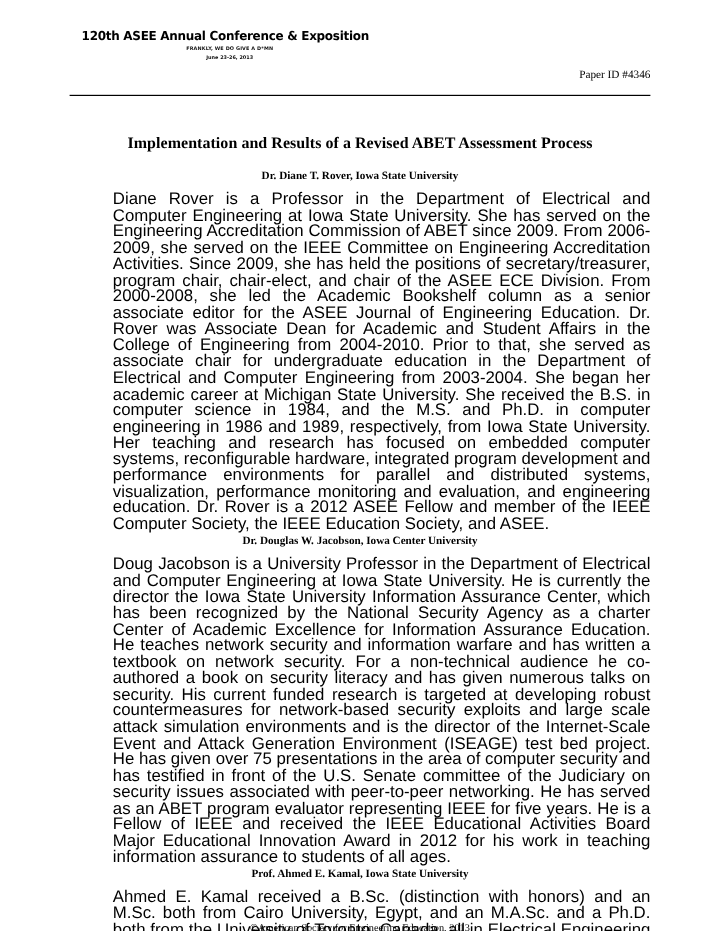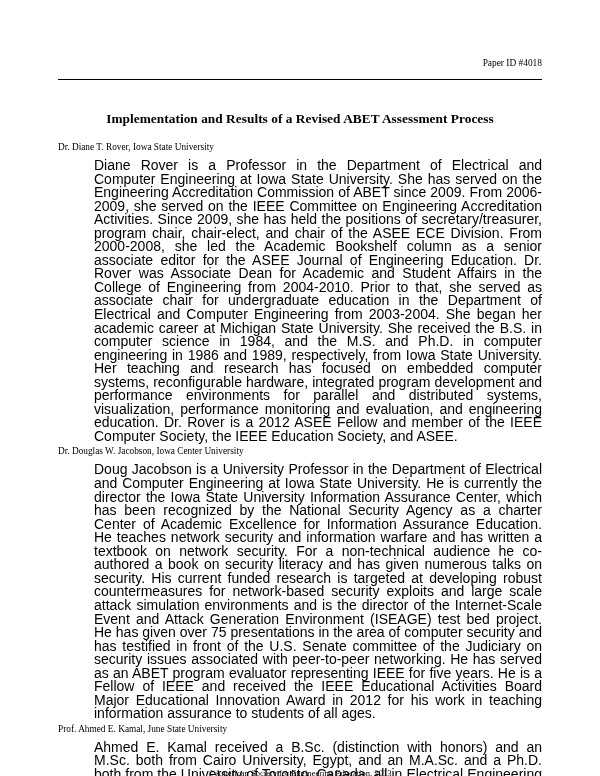--- a/index.html
+++ b/index.html
@@ -106,24 +106,25 @@
     font-weight: bold;
     font-size: 13.3px;
     text-align: center;
     line-height: 17px;
     margin: 0 0 14px 0;
     letter-spacing: 0.05px;
   }
 
   .author-name {
     font-family: "Liberation Serif", serif;
-    font-weight: normal;
+    font-weight: bold;
     font-size: 9.3px;
     margin: 0 0 6px 0;
     line-height: 12px;
+    text-align: center;
   }
 
   .bio {
     font-family: Liberation Sans, sans-serif;
     font-size: 14px;
     line-height: 13.55px;
     text-align: justify;
     text-justify: inter-word;
     margin: 0 0 13px 0;
     padding-left: 36px;
@@ -149,42 +150,47 @@
   }
 </style>
 </head>
 <body>
 
 <div class="page">
 
   <div class="header">
 
 
+    <div class="conf-block">
+      <div class="conf-title">120th ASEE Annual Conference &amp; Exposition</div>
+      <div class="conf-tagline">FRANKLY, WE DO GIVE A D*MN</div>
+      <div class="conf-dates">June 23-26, 2013</div>
+    </div>
 
-    <div class="paper-id">Paper ID #4018</div>
+    <div class="paper-id">Paper ID #4346</div>
   </div>
 
   <hr class="rule">
 
   <div class="content">
 
     <h1 class="doc-title">Implementation and Results of a Revised ABET Assessment Process</h1>
 
     <div class="author-block">
       <div class="author-name">Dr. Diane T. Rover, Iowa State University</div>
       <p class="bio">Diane Rover is a Professor in the Department of Electrical and Computer Engineering at Iowa State University. She has served on the Engineering Accreditation Commission of ABET since 2009. From 2006-2009, she served on the IEEE Committee on Engineering Accreditation Activities. Since 2009, she has held the positions of secretary/treasurer, program chair, chair-elect, and chair of the ASEE ECE Division. From 2000-2008, she led the Academic Bookshelf column as a senior associate editor for the ASEE Journal of Engineering Education. Dr. Rover was Associate Dean for Academic and Student Affairs in the College of Engineering from 2004-2010. Prior to that, she served as associate chair for undergraduate education in the Department of Electrical and Computer Engineering from 2003-2004. She began her academic career at Michigan State University. She received the B.S. in computer science in 1984, and the M.S. and Ph.D. in computer engineering in 1986 and 1989, respectively, from Iowa State University. Her teaching and research has focused on embedded computer systems, reconfigurable hardware, integrated program development and performance environments for parallel and distributed systems, visualization, performance monitoring and evaluation, and engineering education. Dr. Rover is a 2012 ASEE Fellow and member of the IEEE Computer Society, the IEEE Education Society, and ASEE.</p>
     </div>
 
     <div class="author-block">
       <div class="author-name">Dr. Douglas W. Jacobson, Iowa Center University</div>
       <p class="bio">Doug Jacobson is a University Professor in the Department of Electrical and Computer Engineering at Iowa State University. He is currently the director the Iowa State University Information Assurance Center, which has been recognized by the National Security Agency as a charter Center of Academic Excellence for Information Assurance Education. He teaches network security and information warfare and has written a textbook on network security. For a non-technical audience he co-authored a book on security literacy and has given numerous talks on security. His current funded research is targeted at developing robust countermeasures for network-based security exploits and large scale attack simulation environments and is the director of the Internet-Scale Event and Attack Generation Environment (ISEAGE) test bed project. He has given over 75 presentations in the area of computer security and has testified in front of the U.S. Senate committee of the Judiciary on security issues associated with peer-to-peer networking. He has served as an ABET program evaluator representing IEEE for five years. He is a Fellow of IEEE and received the IEEE Educational Activities Board Major Educational Innovation Award in 2012 for his work in teaching information assurance to students of all ages.</p>
     </div>
 
     <div class="author-block">
-      <div class="author-name">Prof. Ahmed E. Kamal, June State University</div>
+      <div class="author-name">Prof. Ahmed E. Kamal, Iowa State University</div>
       <p class="bio">Ahmed E. Kamal received a B.Sc. (distinction with honors) and an M.Sc. both from Cairo University, Egypt, and an M.A.Sc. and a Ph.D. both from the University of Toronto, Canada, all in Electrical Engineering in 1978, 1980, 1982 and 1986, respectively. He is currently a professor of Electrical and Computer Engineering at Iowa State University. Kamal's research interests include wireless sensor networks, cognitive radio networks, optical networks and performance evaluation. He is a Fellow of the IEEE and a senior member of the Association of Computing Machinery. He is an IEEE Communications Society Distinguished Lecturer for 2013 and 2014. He received the best paper award of the IEEE Globecom 2008 Symposium on Ad Hoc and Sensors Networks Symposium, and the best paper award for papers published in Computers and Control in IEE journals in 1993. Kamal serves on the editorial boards of the IEEE Communications Surveys and Tutorials, the Elsevier Computer Networks (COMNET) journal and the Elsevier Optical Switching and Networking journal. He was named the COMNET Editor of the Year in 2008. Kamal was the chair or co-chair of the Technical Program Committees of a number of conferences including the Optical Networks and Systems Symposia of the IEEE Globecom 2007 and the IEEE Globecom 2010, and the Cognitive Radios and Networks Symposium of the IEEE Globecom 2012 conference. He will also serve as the co-chair of the IEEE Globecom 2014 Cognitive Radios and Networks Symposium. He also</p>
     </div>
 
   </div>
 
   <div class="footer">
     <span class="copy-glyph">©</span><span>American Society for Engineering Education, 2013</span>
   </div>
 
 </div>

